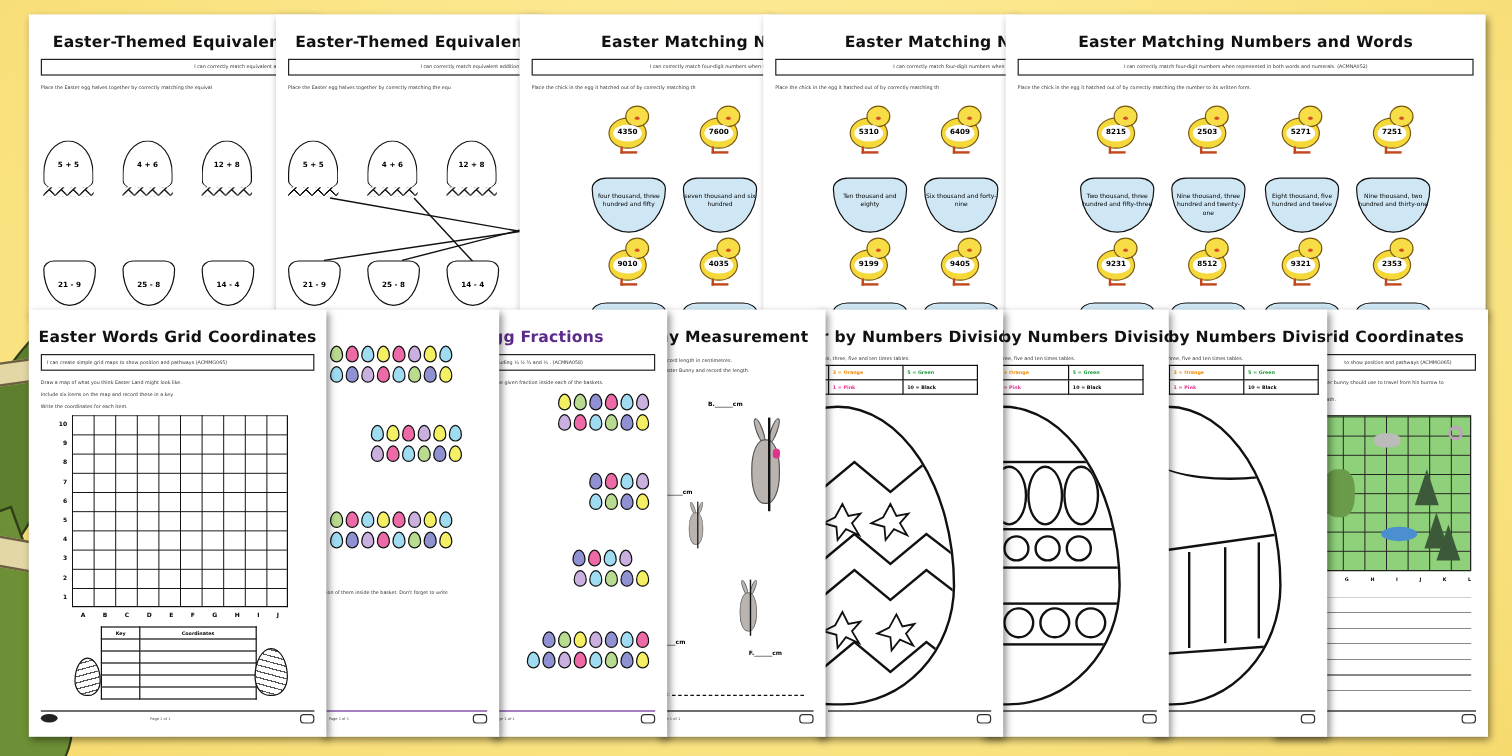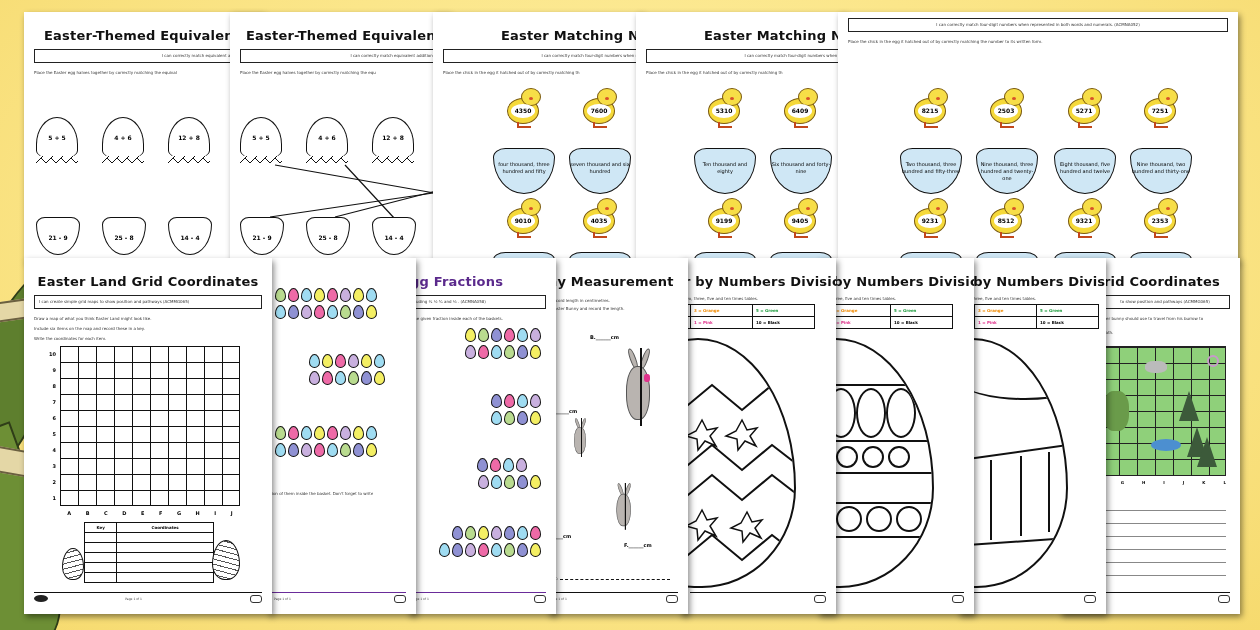--- a/index.html
+++ b/index.html
@@ -202,20 +202,21 @@
       <div class="head"></div>
       <div class="beak"></div>
       <div class="legs"></div>
       <div class="num">9405</div>
     </div>
   <div class="egg-bot blue" style="left:58px;top:240px;width:62px;height:40px;"></div>
   <div class="egg-bot blue" style="left:134px;top:240px;width:62px;height:40px;"></div>
 </div>
 
 <div class="sheet" style="left:838px;top:12px;width:400px;height:250px;">
+  <div class="title">Easter Matching Numbers and Words</div>
   <div class="obj">I can correctly match four-digit numbers when represented in both words and numerals. (ACMNA052)</div>
   <div class="instr">Place the chick in the egg it hatched out of by correctly matching the number to its written form.</div>
   <div class="chick" style="left:74px;top:76px;">
       <div class="body"></div>
       <div class="head"></div>
       <div class="beak"></div>
       <div class="legs"></div>
       <div class="num">8215</div>
     </div>
   <div class="chick" style="left:150px;top:76px;">
@@ -485,21 +486,21 @@
     <div><span class="eggdot" style="background:#9fdcf2"></span><span class="eggdot" style="background:#8f91d3"></span><span class="eggdot" style="background:#c9b0df"></span><span class="eggdot" style="background:#ee6aa7"></span><span class="eggdot" style="background:#9fdcf2"></span><span class="eggdot" style="background:#b9db8f"></span><span class="eggdot" style="background:#8f91d3"></span><span class="eggdot" style="background:#f4ef63"></span></div>
   </div>
   <div class="instr" style="position:absolute;left:0;top:232px;margin:0;">ction of them inside the basket. Don't forget to write</div>
   <div class="footer purple" style="left:4px;">
       <span class="pg" style="left:2px;">Page 1 of 1</span>
       <div class="logo"></div>
     </div>
 </div>
 
 <div class="sheet" style="left:24px;top:258px;width:248px;height:356px;">
-  <div class="title">Easter Land Grid Coordinates</div>
+  <div class="title">Easter Words Grid Coordinates</div>
   <div class="obj" style="text-align:left;padding-left:4px;">I can create simple grid maps to show position and pathways (ACMMG065)</div>
   <div class="instr">Draw a map of what you think Easter Land might look like.</div>
   <div class="instr" style="margin-top:2px;">Include six items on the map and record these in a key.</div>
   <div class="instr" style="margin-top:2px;">Write the coordinates for each item.</div>
   <div style="position:absolute;left:20px;top:88px;width:12px;height:160px;display:flex;flex-direction:column;justify-content:space-around;font-size:5px;font-weight:bold;text-align:right;">
     <span>10</span>
       <span>9</span>
       <span>8</span>
       <span>7</span>
       <span>6</span>

